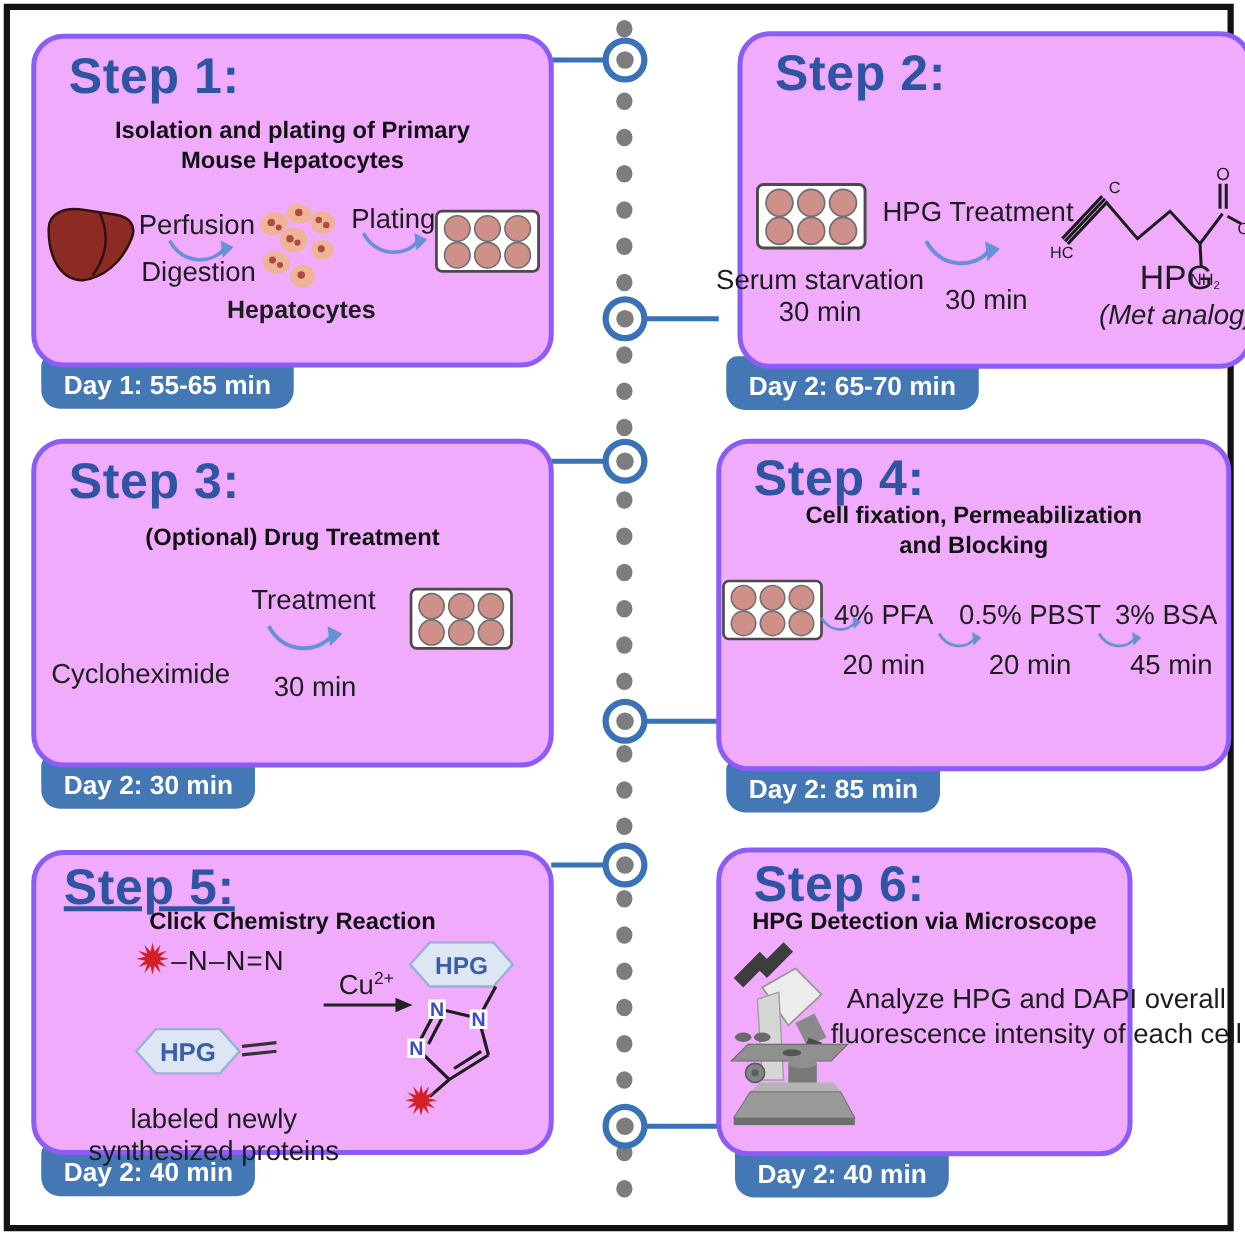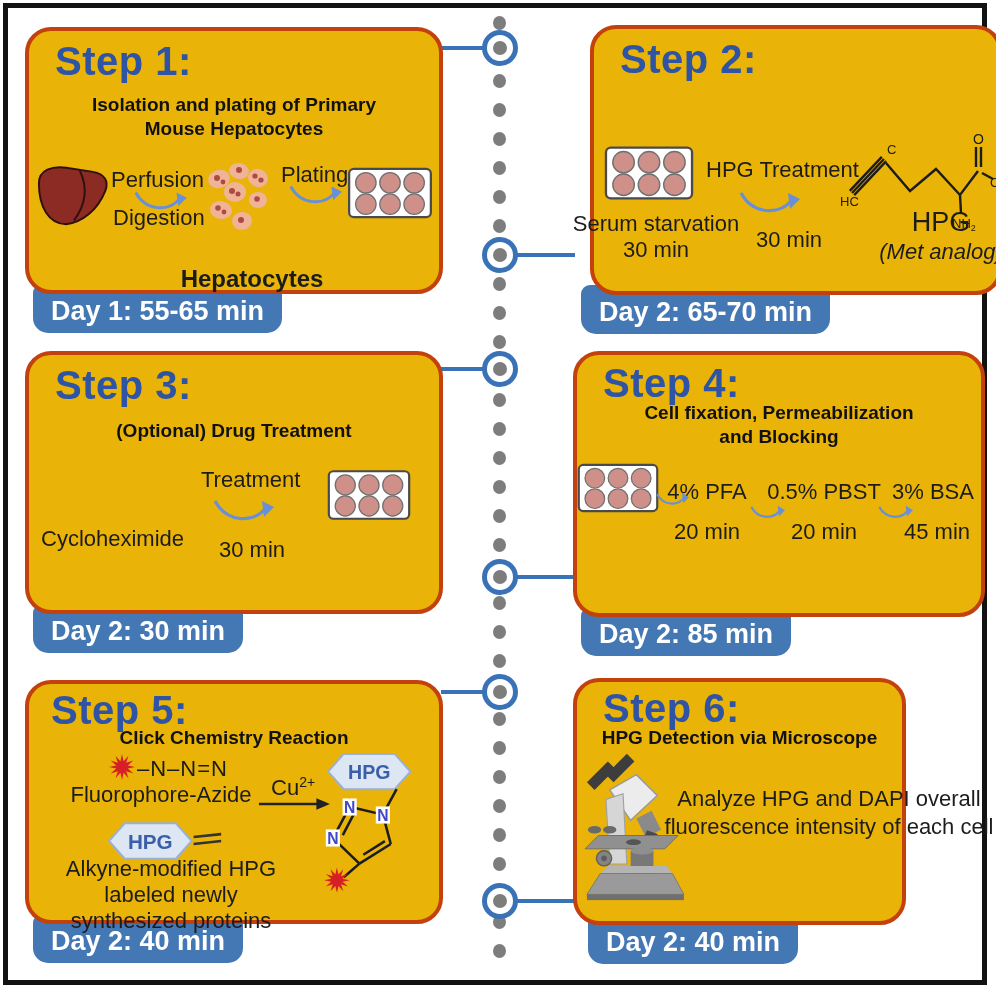--- a/index.html
+++ b/index.html
@@ -1,22 +1,22 @@
 <!DOCTYPE html>
 <html><head>
 <meta charset="utf-8">
 <style>
   html,body{margin:0;padding:0;background:#fff;}
   #stage{position:relative;width:996px;height:996px;background:#fff;overflow:hidden;
          font-family:"Liberation Sans",sans-serif;color:#1c1c1c;}
   .frame{position:absolute;left:3px;top:3px;width:984px;height:982px;border:5px solid #121212;z-index:0;box-sizing:border-box;}
   .dots{position:absolute;left:493px;top:16px;display:flex;flex-direction:column;gap:15px;z-index:1;}
   .dots div{width:13px;height:14px;border-radius:50%;background:#7d7d7d;}
-  .box{position:absolute;background:#eab308;border:4px solid #c2410c;border-radius:26px;z-index:2;box-sizing:border-box;}
-  .badge{position:absolute;z-index:1;background:#4478b5;color:#fff;font-weight:bold;font-size:27px;line-height:1;
+  .box{position:absolute;background:#f0abfc;border:4px solid #8b5cf6;border-radius:26px;z-index:2;box-sizing:border-box;}
+  .badge{position:absolute;z-index:1;background:#4478b5;color:#fff;font-weight:bold;font-size:21px;line-height:1;
          padding:14px 18px 8px;border-radius:9px 9px 15px 15px;white-space:nowrap;}
   .node{position:absolute;width:36px;height:36px;box-sizing:border-box;border:5px solid #3a72b8;background:#fff;border-radius:50%;z-index:3;}
   .node i{display:block;width:14px;height:14px;border-radius:50%;background:#7d7d7d;margin:6px 0 0 6px;}
   .hline{position:absolute;height:4px;background:#3a72b8;z-index:2;}
   .title{position:absolute;font-size:40px;font-weight:bold;color:#2f54a3;white-space:nowrap;letter-spacing:0.5px;}
   .sub{position:absolute;left:0;right:0;text-align:center;font-weight:bold;font-size:19px;color:#111;line-height:1.25;}
   .t{position:absolute;font-size:22px;color:#1c1c1c;white-space:nowrap;}
   .b{font-weight:bold;}
   .cx{transform:translateX(-50%);}
   .svgabs{position:absolute;}
@@ -147,21 +147,21 @@
       <rect x="2" y="2" width="88" height="52" rx="5" fill="#fff" stroke="#4a4a4a" stroke-width="2.4"></rect>
       <g fill="#cf908a" stroke="#707070" stroke-width="1.4">
         <circle cx="20" cy="17" r="11"></circle>
           <circle cx="46" cy="17" r="11"></circle>
           <circle cx="72" cy="17" r="11"></circle>
         <circle cx="20" cy="40" r="11"></circle>
           <circle cx="46" cy="40" r="11"></circle>
           <circle cx="72" cy="40" r="11"></circle>
       </g>
     </svg>
-    <div class="t b cx" style="left:223px;top:206px;font-size:24px;margin-top:28px;">Hepatocytes</div>
+    <div class="t b cx" style="left:212px;top:206px;font-size:20px;">Hepatocytes</div>
   </div>
 
   <div class="box" style="left:590px;top:25px;width:412px;height:270px;">
     <div class="title" style="left:26px;top:8px;">Step 2:</div>
     <svg class="svgabs" style="left:10px;top:116px;" width="90" height="56" viewBox="0 0 92 56">
       <rect x="2" y="2" width="88" height="52" rx="5" fill="#fff" stroke="#4a4a4a" stroke-width="2.4"></rect>
       <g fill="#cf908a" stroke="#707070" stroke-width="1.4">
         <circle cx="20" cy="17" r="11"></circle>
           <circle cx="46" cy="17" r="11"></circle>
           <circle cx="72" cy="17" r="11"></circle>
@@ -255,36 +255,34 @@
       <path d="M4,4 C16,26 42,26 54,12" fill="none" stroke="#6890d8" stroke-width="4"></path>
       <polygon points="51,2 64,10 53,21" fill="#6890d8"></polygon>
     </svg>
     <svg class="svgabs" style="left:300px;top:146px;" width="36" height="24" viewBox="0 0 64 30">
       <path d="M4,4 C16,26 42,26 54,12" fill="none" stroke="#6890d8" stroke-width="4"></path>
       <polygon points="51,2 64,10 53,21" fill="#6890d8"></polygon>
     </svg>
   </div>
 
   <div class="box" style="left:25px;top:680px;width:418px;height:244px;">
-    <div class="title" style="left:22px;top:4px;">Step 5:</div>
+    <div class="title" style="left:22px;top:4px;text-decoration:underline;">Step 5:</div>
     <div class="sub" style="top:42px;">
       <div>Click Chemistry Reaction</div>
     </div>
     <svg class="svgabs" style="left:80px;top:70px;" width="26" height="26" viewBox="0 0 26 26">
       <path fill="#d71f26" d="M26,13 L18.8,14.6 L24.3,19.5 L17.2,17.2 L19.5,24.3 L14.6,18.8 L13,26 L11.4,18.8 L6.5,24.3 L8.8,17.2 L1.7,19.5 L7.2,14.6 L0,13 L7.2,11.4 L1.7,6.5 L8.8,8.8 L6.5,1.7 L11.4,7.2 L13,0 L14.6,7.2 L19.5,1.7 L17.2,8.8 L24.3,6.5 L18.8,11.4 Z"></path>
     </svg>
     <div class="t" style="left:108px;top:72px;letter-spacing:1px;">–N–N=N</div>
-    <div class="t cx" style="left:132px;top:98px;">Fluorophore-Azide</div>
     <svg class="svgabs" style="left:78px;top:134px;" width="124" height="46" viewBox="0 0 126 46">
       <polygon points="18,5 70,5 86,23 70,41 18,41 2,23" fill="#dde6f3" stroke="#9ab0d4" stroke-width="2"></polygon>
       <text x="44" y="31" font-size="21" font-weight="bold" fill="#3a5fa8" text-anchor="middle">HPG</text>
       <line x1="88" y1="19" x2="116" y2="16" stroke="#333" stroke-width="2.6"></line>
       <line x1="88" y1="26" x2="116" y2="23" stroke="#333" stroke-width="2.6"></line>
     </svg>
-    <div class="t cx" style="left:142px;top:172px;">Alkyne-modified HPG</div>
     <div class="t cx" style="left:142px;top:198px;">labeled newly</div>
     <div class="t cx" style="left:142px;top:224px;">synthesized proteins</div>
     <div class="t" style="left:242px;top:90px;"><span>Cu</span><sup>2+</sup></div>
     <svg class="svgabs" style="left:228px;top:112px;" width="74" height="16" viewBox="0 0 76 16">
       <line x1="2" y1="8" x2="63" y2="8" stroke="#222" stroke-width="2.6"></line>
       <polygon points="61,2 75,8 61,14" fill="#222"></polygon>
     </svg>
     <svg class="svgabs" style="left:288px;top:66px;" width="125" height="142" viewBox="0 0 125 145">
       <polygon points="26,4 78,4 94,22 78,40 26,40 10,22" fill="#dde6f3" stroke="#9ab0d4" stroke-width="2"></polygon>
       <text x="52" y="30" font-size="20" font-weight="bold" fill="#3a5fa8" text-anchor="middle">HPG</text>

